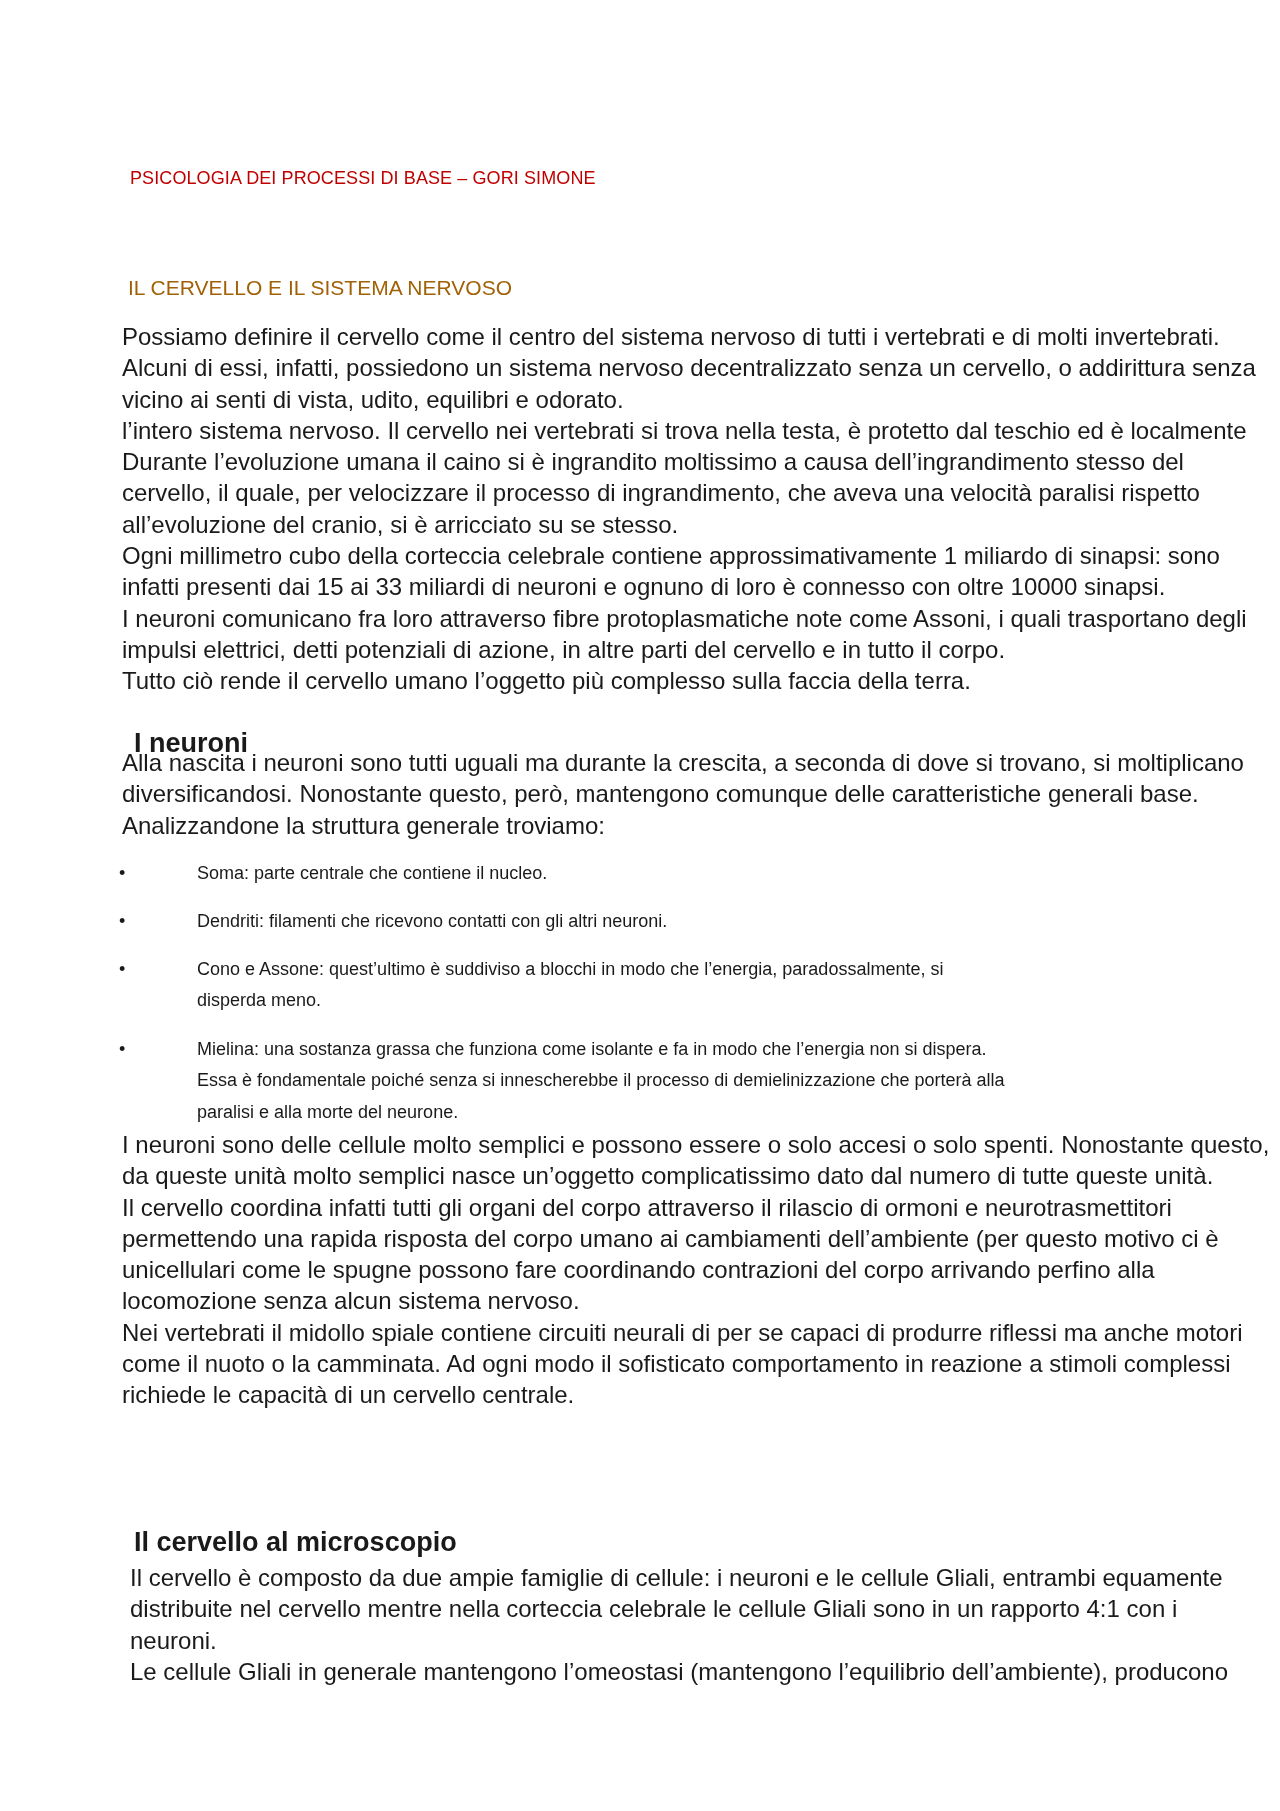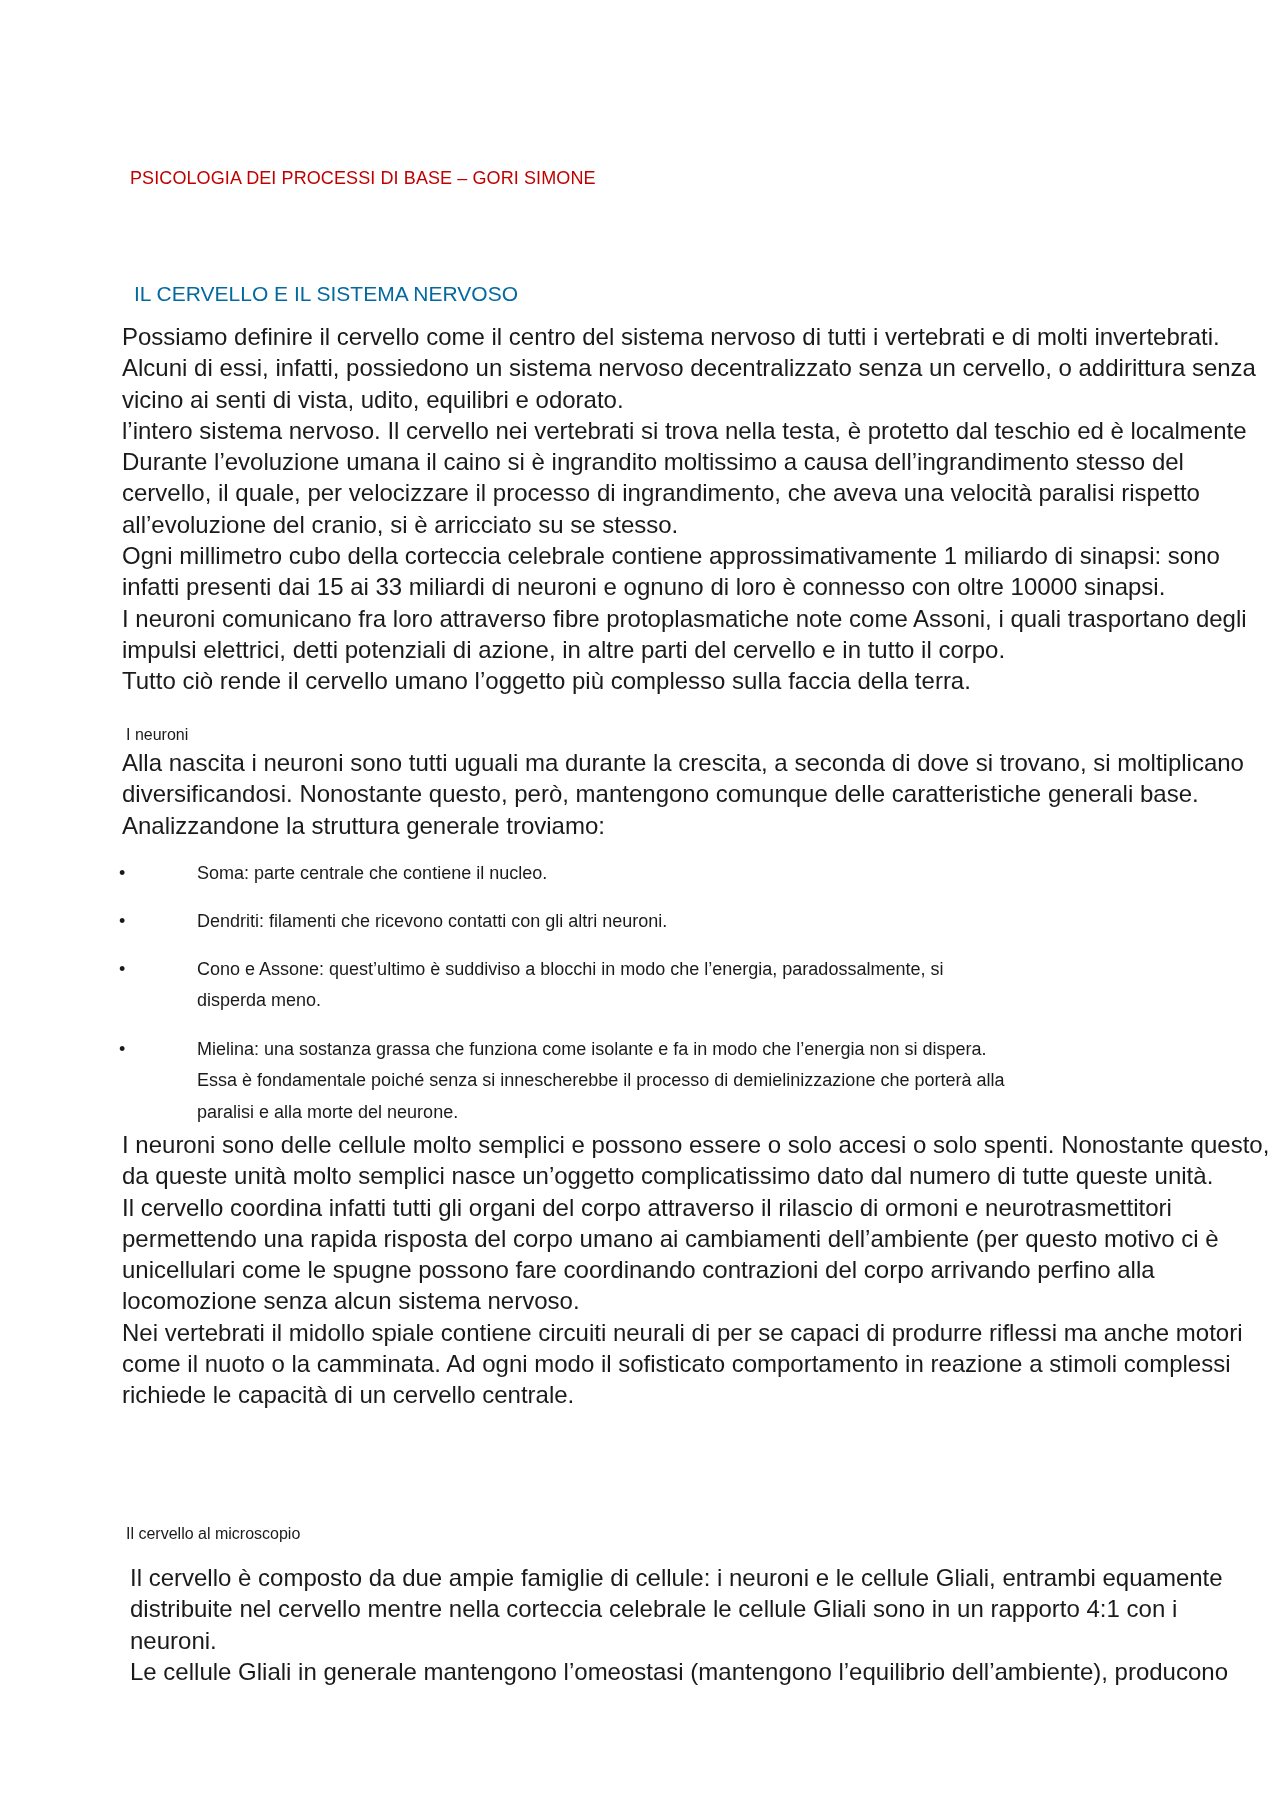--- a/index.html
+++ b/index.html
@@ -30,40 +30,40 @@
       letter-spacing: 0.1px;
       white-space: nowrap;
       font-weight: normal;
       margin: 8px;
     }
     .h1 {
       position: absolute;
       top: 270px;
       left: 0;
       font-size: 21px;
-      color: #0369a1;
-      margin: 12px;
+      color: #a16207;
+      margin: 6px;
       font-weight: normal;
       white-space: nowrap;
     }
     .flow {
       position: absolute;
       left: 0;
       width: 1050px;
     }
     .p {
       font-size: 24px;
       line-height: 31.3px;
       margin: 0;
       white-space: nowrap;
     }
     .h2 {
-      font-size: 16px;
-      margin: 4px;
-      font-weight: normal;
+      font-size: 27px;
+      margin: 12px;
+      font-weight: bold;
       white-space: nowrap;
       line-height: 32px;
     }
     .bullets {
       list-style: none;
       margin: 0;
       padding: 0;
     }
     .bullet {
       position: relative;

